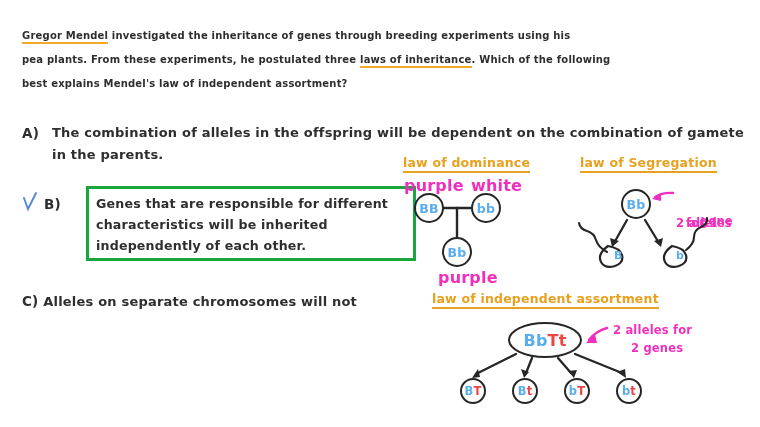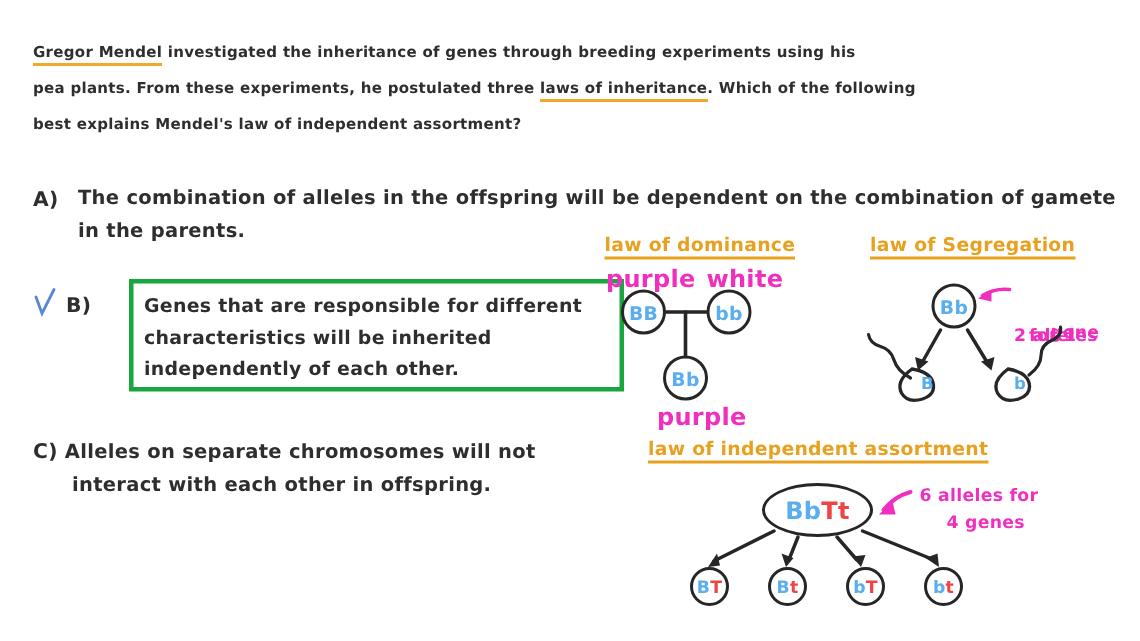--- a/index.html
+++ b/index.html
@@ -144,21 +144,20 @@
       <path d="M2 6 L6 17 L14 1" stroke="#5b86d6" stroke-width="1.9" fill="none" stroke-linecap="round"></path>
     </svg>
     <span id="optB-letter" class="hand">B)</span>
     <div id="optB-box" class="hand">
       <span>Genes that are responsible for different characteristics will be inherited independently of each other.</span>
     </div>
   </div>
 
   <div class="option hand" id="optC">
     <span class="opt-first"><span class="opt-letter" style="position:relative;left:0;top:0;">C)</span> <span>Alleles on separate chromosomes will not</span></span>
-    <span class="opt-body">interact with each other in offspring.</span>
   </div>
 
 
   <div class="diag-title hand" id="t-dom">law of dominance</div>
   <div class="diag-title hand" id="t-seg">law of Segregation</div>
   <div class="diag-title hand" id="t-ind">law of independent assortment</div>
 
   <div class="pink hand" style="left:404px;top:176px;">purple</div>
   <div class="pink hand" style="left:471px;top:176px;">white</div>
 
@@ -172,22 +171,22 @@
   <div class="pink small hand" style="left:686px;top:216px;">for 1</div>
   <div class="pink small hand" style="left:700px;top:214px;">gene</div>
 
   <div class="hand blue" style="position:absolute;left:614px;top:249px;font-size:11px;font-weight:700;z-index:3;">B</div>
   <div class="hand blue" style="position:absolute;left:676px;top:249px;font-size:11px;font-weight:700;z-index:3;">b</div>
 
   <div class="oval hand" style="left:508px;top:322px;width:74px;height:36px;">
     <span class="blue">Bb</span>
       <span class="mag">Tt</span>
   </div>
-  <div class="pink small hand" style="left:613px;top:323px;">6 alleles for</div>
-  <div class="pink small hand" style="left:631px;top:341px;">4 genes</div>
+  <div class="pink small hand" style="left:613px;top:323px;">2 alleles for</div>
+  <div class="pink small hand" style="left:631px;top:341px;">2 genes</div>
 
   <div class="node xs hand" style="left:460px;top:378px;">
     <span class="blue">B</span>
       <span class="mag">T</span>
   </div>
   <div class="node xs hand" style="left:512px;top:378px;">
     <span class="blue">B</span>
       <span class="mag">t</span>
   </div>
   <div class="node xs hand" style="left:564px;top:378px;">

